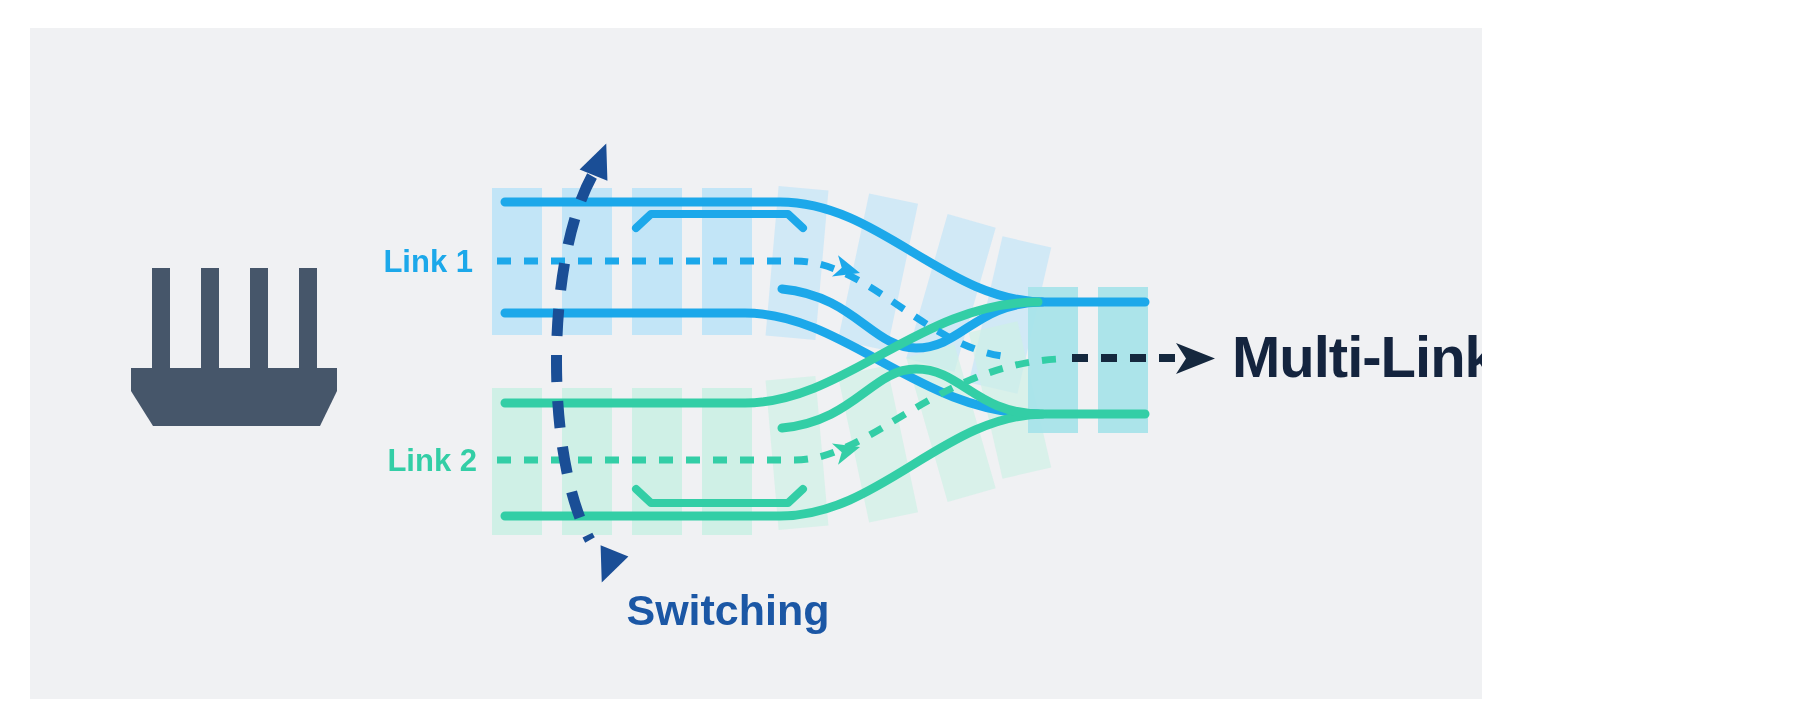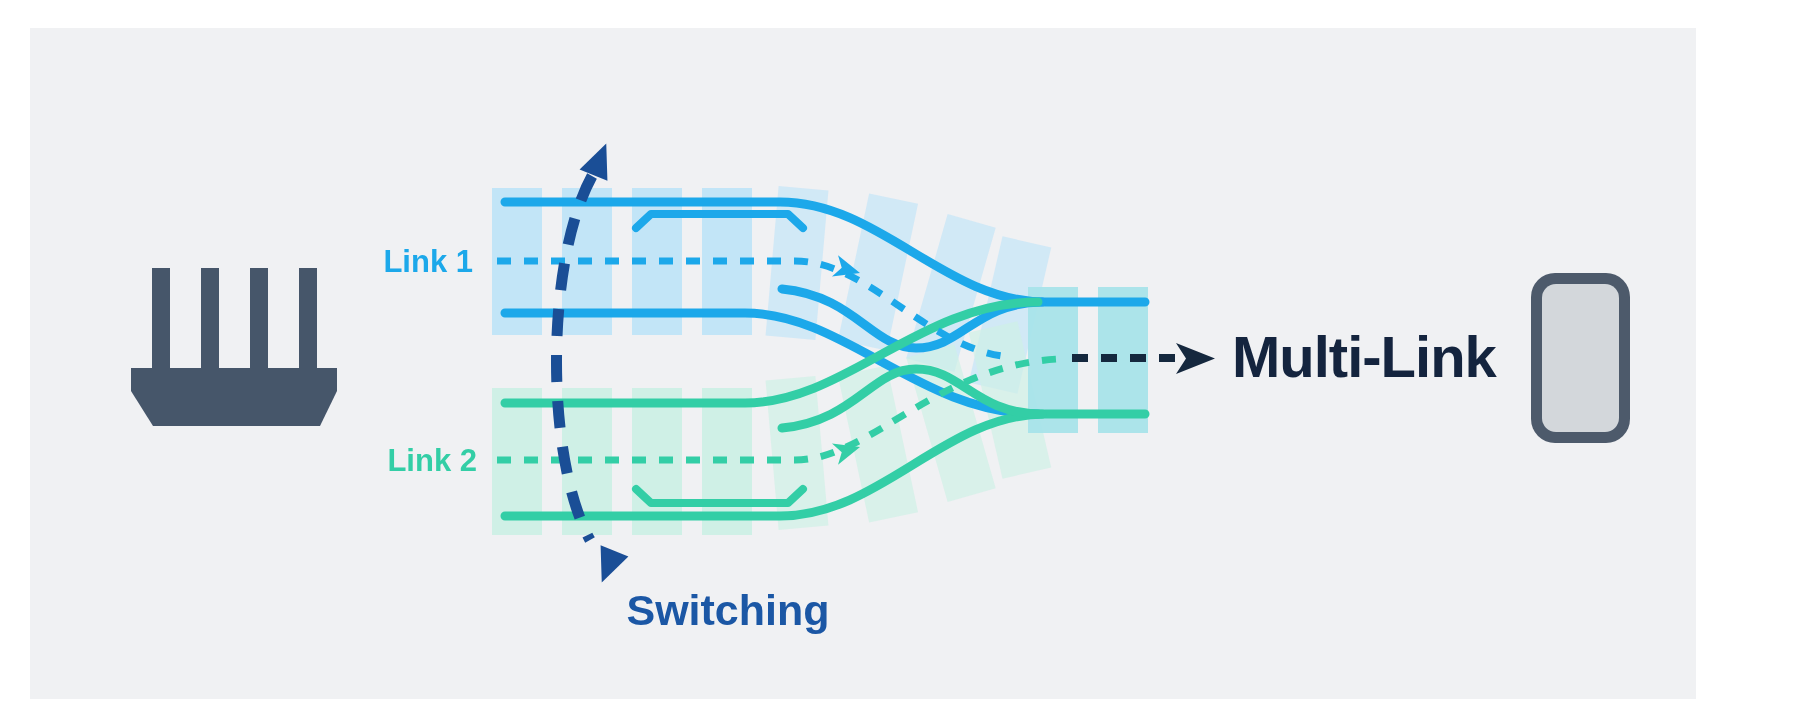--- a/index.html
+++ b/index.html
@@ -1,16 +1,16 @@
 <!DOCTYPE html>
 <html><head>
 <meta charset="utf-8">
 <style>
   html,body{margin:0;padding:0;background:#ffffff;}
-  .stage{position:relative;width:1696px;height:727px;background:#ffffff;overflow:hidden;
+  .stage{position:relative;width:1482px;height:727px;background:#ffffff;overflow:hidden;
          font-family:"Liberation Sans","DejaVu Sans",sans-serif;}
   svg{display:block}
   .lbl-link1{font-size:31px;font-weight:bold;fill:#1CA8EA;}
   .lbl-link2{font-size:31px;font-weight:bold;fill:#33CEA6;}
   .lbl-switching{font-size:43px;font-weight:bold;fill:#1B57A5;}
   .lbl-multilink{font-size:58px;font-weight:bold;fill:#14243E;letter-spacing:-1px;}
   .tie-blue{fill:#C2E5F7;}
   .tie-blue-t{fill:#C2E5F7;fill-opacity:.68;}
   .tie-green{fill:#CFF0E6;}
   .tie-green-t{fill:#CFF0E6;fill-opacity:.68;}

